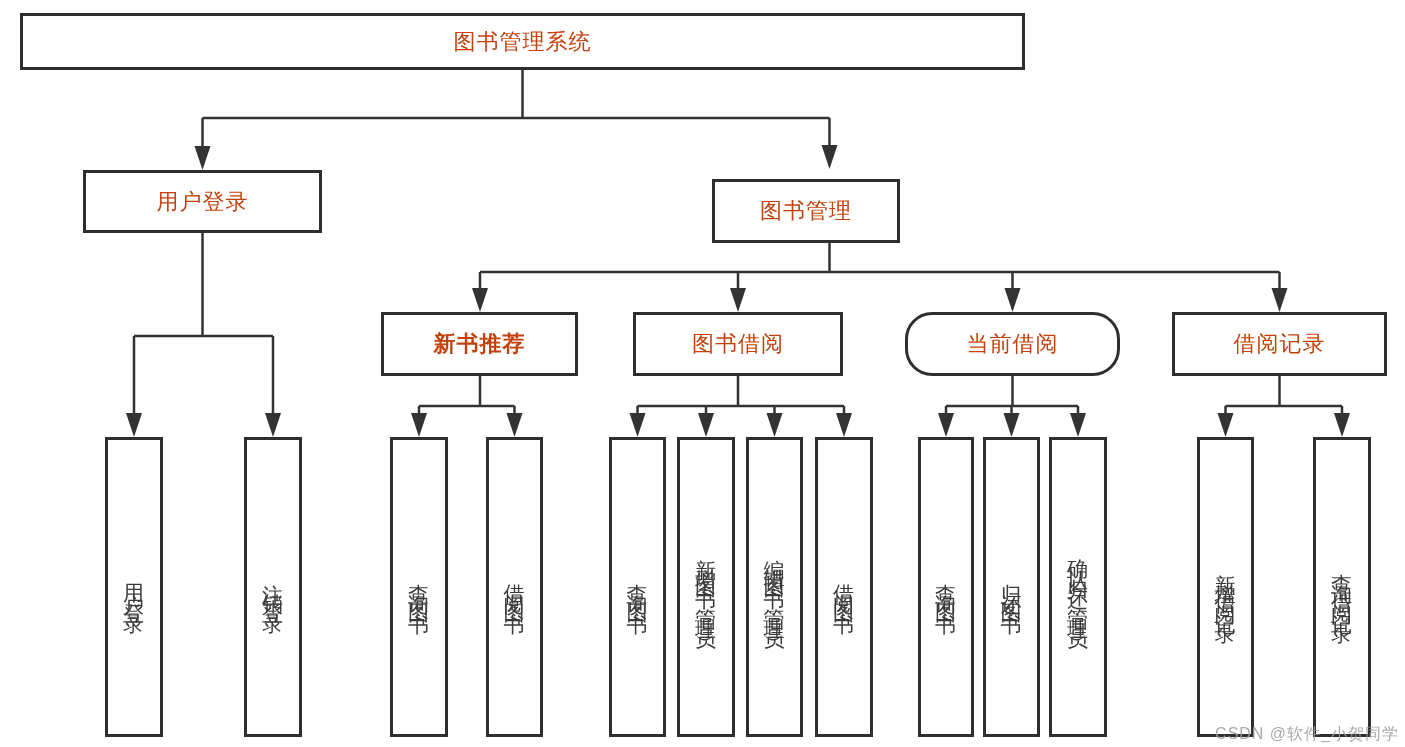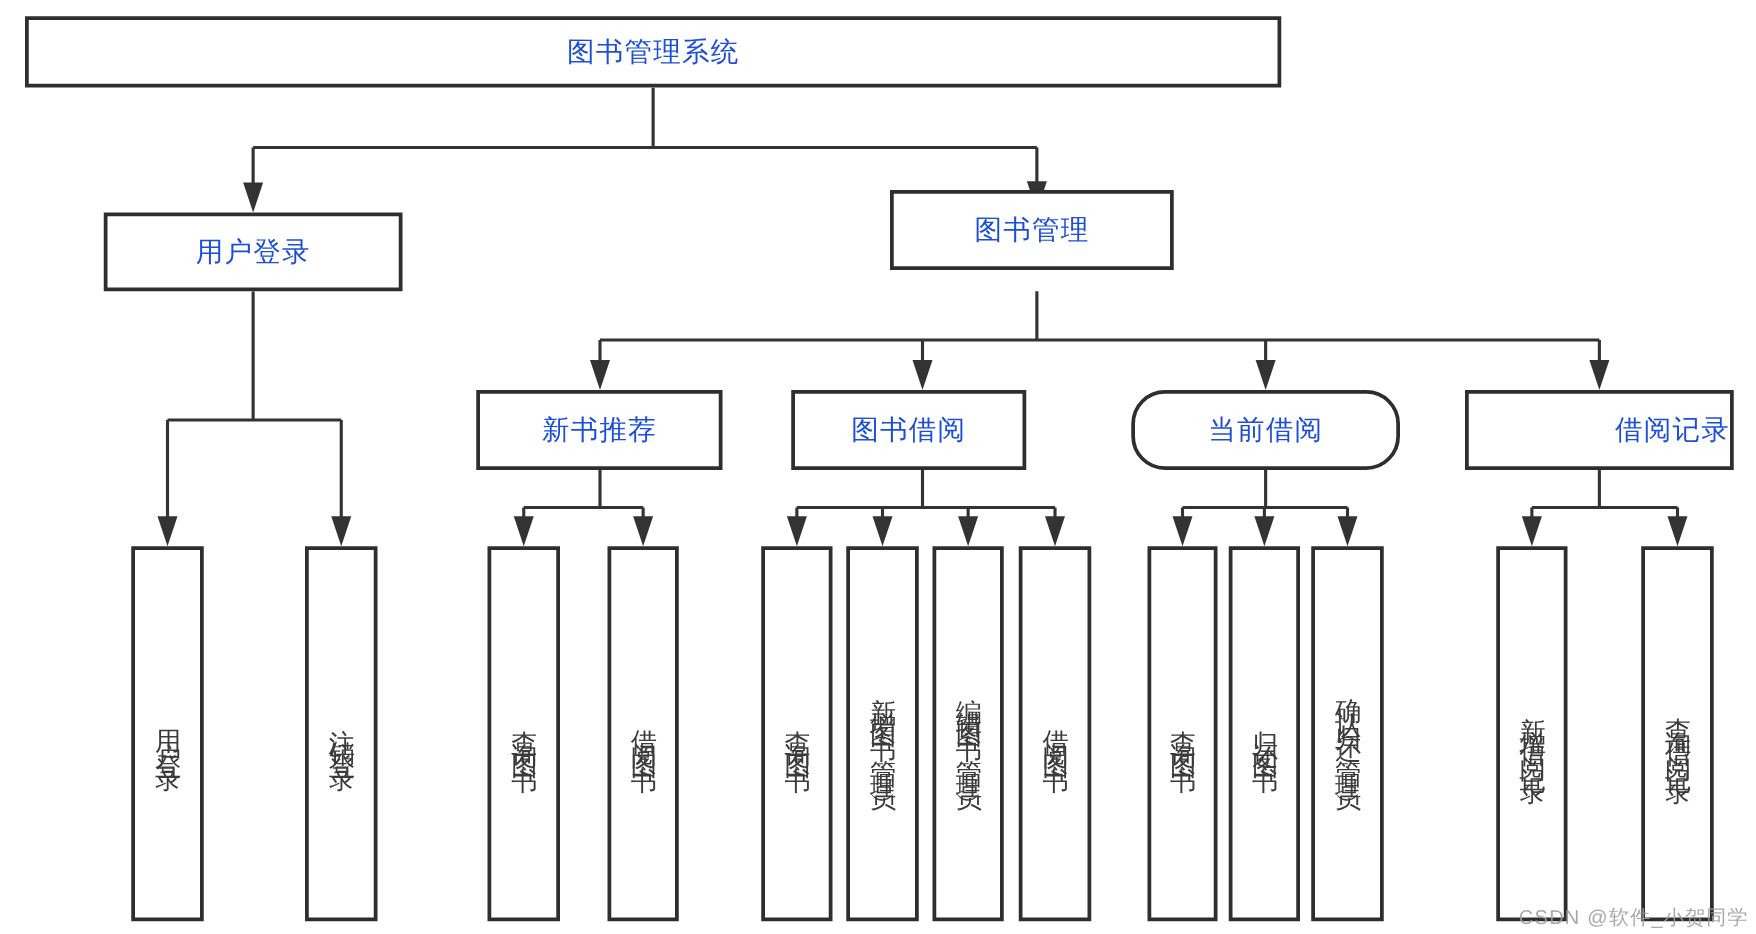--- a/index.html
+++ b/index.html
@@ -22,21 +22,21 @@
     box-sizing: border-box;
     background: #ffffff;
     border: 3px solid #2e2e2e;
     display: flex;
     align-items: center;
     justify-content: center;
     z-index: 2;
   }
   .hbox .lbl {
     font-size: 22px;
-    color: #1d4ed8;
+    color: #c2410c;
     letter-spacing: 1px;
     white-space: nowrap;
   }
   .vbox {
     position: absolute;
     box-sizing: border-box;
     top: 437px;
     height: 300px;
     background: #ffffff;
     border: 3px solid #2e2e2e;
@@ -117,34 +117,34 @@
     </g>
   </svg>
 
   <div class="hbox" style="left:20px; top:13px; width:1005px; height:57px;">
     <span class="lbl">图书管理系统</span>
   </div>
 
   <div class="hbox" style="left:83px; top:170px; width:239px; height:63px;">
     <span class="lbl">用户登录</span>
   </div>
-  <div class="hbox" style="left:712px; top:152px; width:227px; height:64px;">
+  <div class="hbox" style="left:712px; top:179px; width:188px; height:64px;">
     <span class="lbl">图书管理</span>
   </div>
 
-  <div class="hbox" style="left:381px; top:312px; width:197px; height:64px;">
+  <div class="hbox" style="left:381px; top:312px; width:197px; height:64px;font-weight:bold;">
     <span class="lbl">新书推荐</span>
   </div>
-  <div class="hbox" style="left:633px; top:312px; width:188px; height:64px;">
+  <div class="hbox" style="left:633px; top:312px; width:210px; height:64px;">
     <span class="lbl">图书借阅</span>
   </div>
   <div class="hbox" style="left:905px; top:312px; width:215px; height:64px;border-radius:27px;">
     <span class="lbl">当前借阅</span>
   </div>
-  <div class="hbox" style="left:1172px; top:312px; width:215px; height:64px;justify-content:flex-end;">
+  <div class="hbox" style="left:1172px; top:312px; width:215px; height:64px;">
     <span class="lbl">借阅记录</span>
   </div>
 
   <div class="vbox" style="left:105px; width:58px;">
     <span class="lbl">用户登录</span>
   </div>
   <div class="vbox" style="left:244px; width:58px;">
     <span class="lbl">注销登录</span>
   </div>
 

